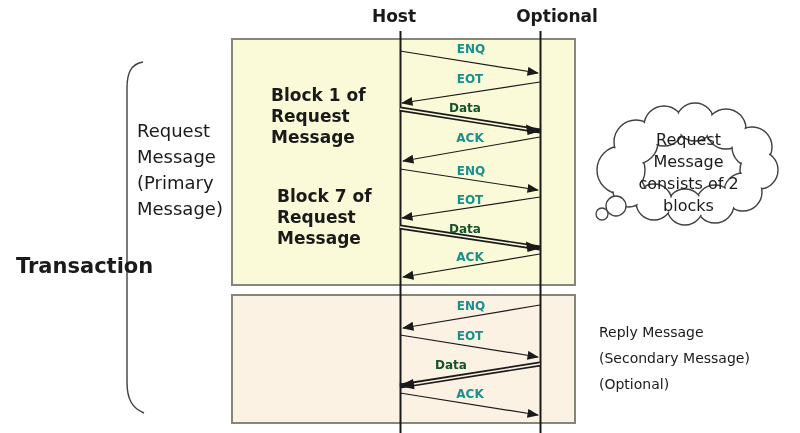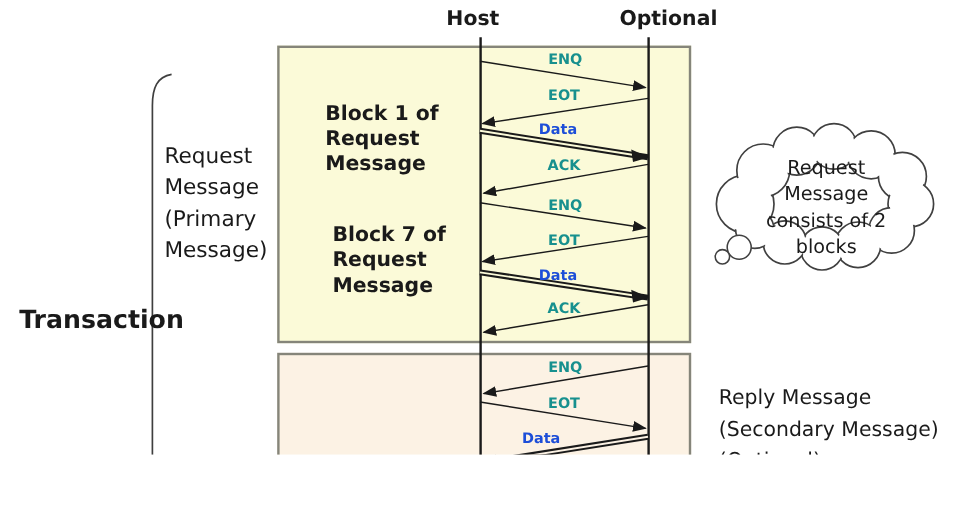--- a/index.html
+++ b/index.html
@@ -1,33 +1,33 @@
 <!DOCTYPE html>
 <html><head>
 <meta charset="utf-8">
 <style>
   html,body{margin:0;padding:0;background:#fff;}
   .stage{
-    position:relative;width:800px;height:379px;background:#ffffff;
+    position:relative;width:800px;height:433px;background:#ffffff;
     font-family:"DejaVu Sans","Liberation Sans",sans-serif;
     color:#1a1a1a;overflow:hidden;
   }
   .box{position:absolute;box-sizing:border-box;border:2px solid #85857a;}
   .request-box{left:231px;top:38px;width:345px;height:248px;background:#fbfad8;}
   .reply-box{left:231px;top:294px;width:345px;height:130px;background:#fcf2e4;}
   svg.overlay{position:absolute;left:0;top:0;}
   .lbl{position:absolute;}
   .pre{white-space:pre-line;}
   .lifeline-label{font-weight:bold;font-size:17px;transform:translateX(-50%);top:6px;}
   .msg{position:absolute;transform:translateX(-50%);font-weight:bold;font-size:12px;line-height:18px;}
   .teal{color:#17908e;}
-  .data-label{color:#1d4ed8;}
+  .data-label{color:#14532d;}
   .block-label{font-weight:bold;font-size:17px;line-height:21px;}
   .side-label{font-size:18px;line-height:26px;}
-  .reply-label{font-size:17px;line-height:26px;}
+  .reply-label{font-size:14px;line-height:26px;}
   .transaction{font-weight:bold;font-size:21px;}
   .cloud-text{width:165px;text-align:center;font-size:16px;line-height:22px;}
 </style>
 </head>
 <body>
 
 <div class="stage">
 
   <div class="box request-box"></div>
   <div class="box reply-box"></div>

